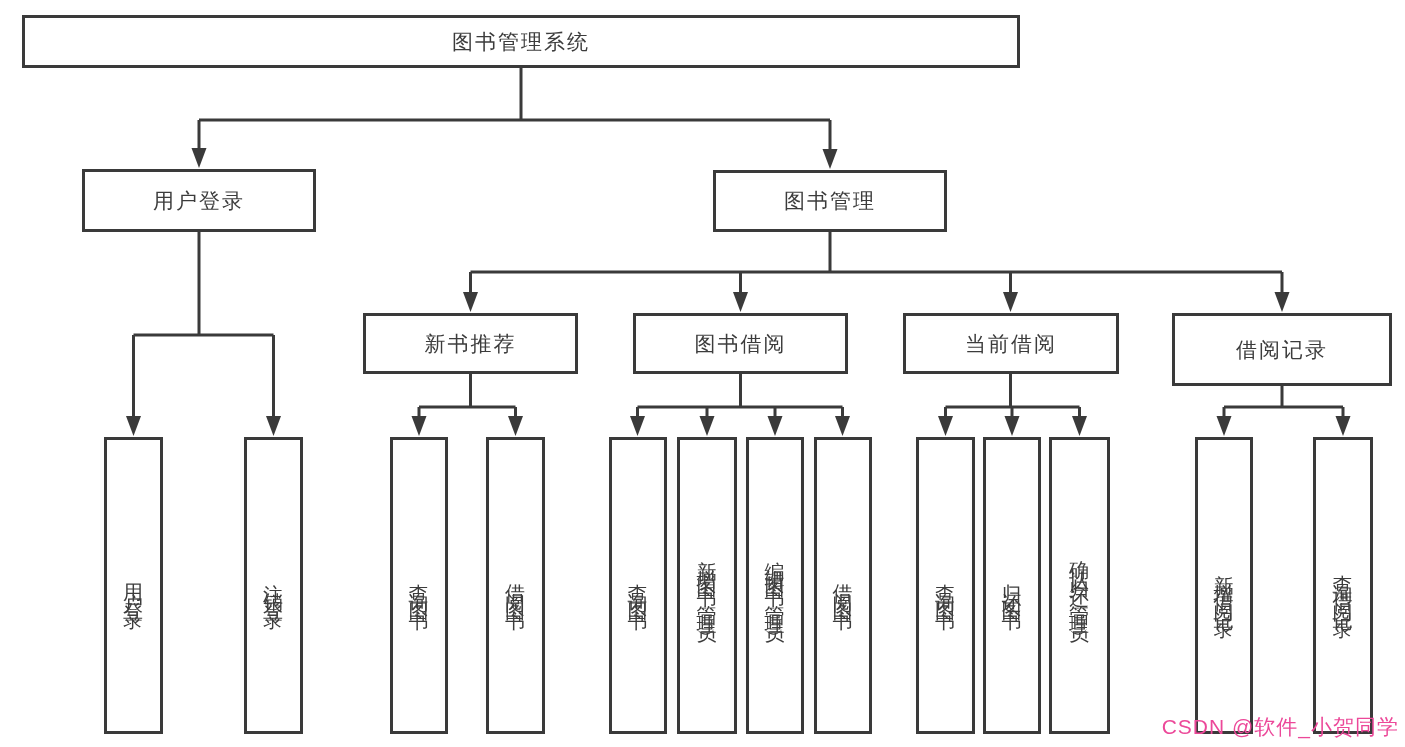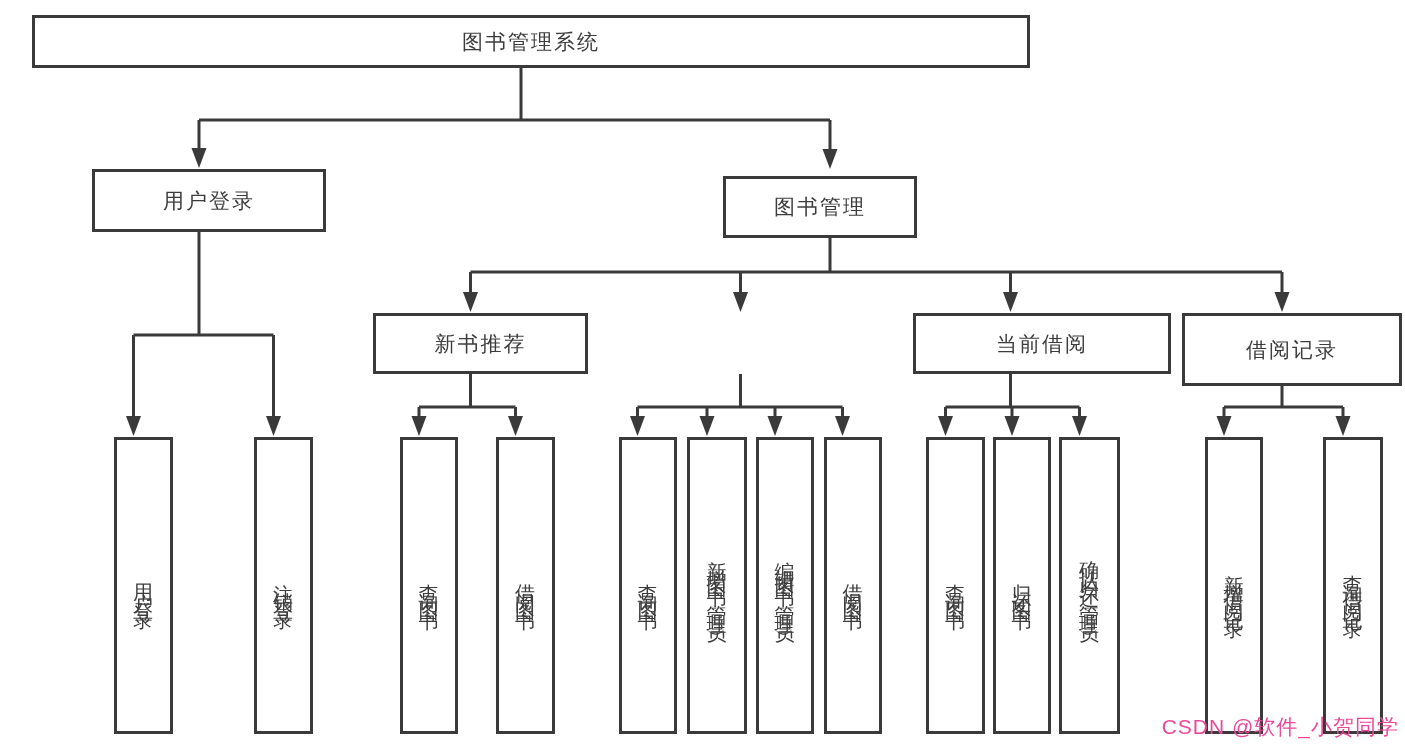--- a/index.html
+++ b/index.html
@@ -11,21 +11,20 @@
     overflow:hidden;
   }
   .connectors { position:absolute; left:0; top:0; width:1405px; height:747px; }
   .node {
     position:absolute;
     box-sizing:border-box;
     border:3px solid #3a3a3a;
     background:#ffffff;
     display:flex; align-items:center; justify-content:center;
     color:#3c3c3c;
-    margin-left:10px;
   }
   .node-h span { font-size:21px; letter-spacing:2px; white-space:nowrap; }
   .node-v span {
     writing-mode:vertical-rl;
     text-orientation:mixed;
     font-size:20px;
     letter-spacing:9px;
     line-height:1;
     white-space:nowrap;
   }
@@ -84,28 +83,31 @@
     </g>
   </svg>
 
   <div class="node node-h" style="left:22px; top:15px; width:998px; height:53px;">
     <span>图书管理系统</span>
   </div>
 
   <div class="node node-h" style="left:82px; top:169px; width:234px; height:63px;">
     <span>用户登录</span>
   </div>
-  <div class="node node-h" style="left:713px; top:176px; width:194px; height:62px;">
+  <div class="node node-h" style="left:713px; top:170px; width:234px; height:62px;">
     <span>图书管理</span>
   </div>
 
   <div class="node node-h" style="left:363px; top:313px; width:215px; height:61px;">
     <span>新书推荐</span>
   </div>
-  <div class="node node-h" style="left:903px; top:313px; width:258px; height:61px;">
+  <div class="node node-h" style="left:633px; top:313px; width:215px; height:61px;">
+    <span>图书借阅</span>
+  </div>
+  <div class="node node-h" style="left:903px; top:313px; width:216px; height:61px;">
     <span>当前借阅</span>
   </div>
   <div class="node node-h" style="left:1172px; top:313px; width:220px; height:73px;">
     <span>借阅记录</span>
   </div>
 
   <div class="node node-v" style="left:104px; top:437px; width:59px; height:297px;">
     <span>用户登录</span>
   </div>
   <div class="node node-v" style="left:244px; top:437px; width:59px; height:297px;">

